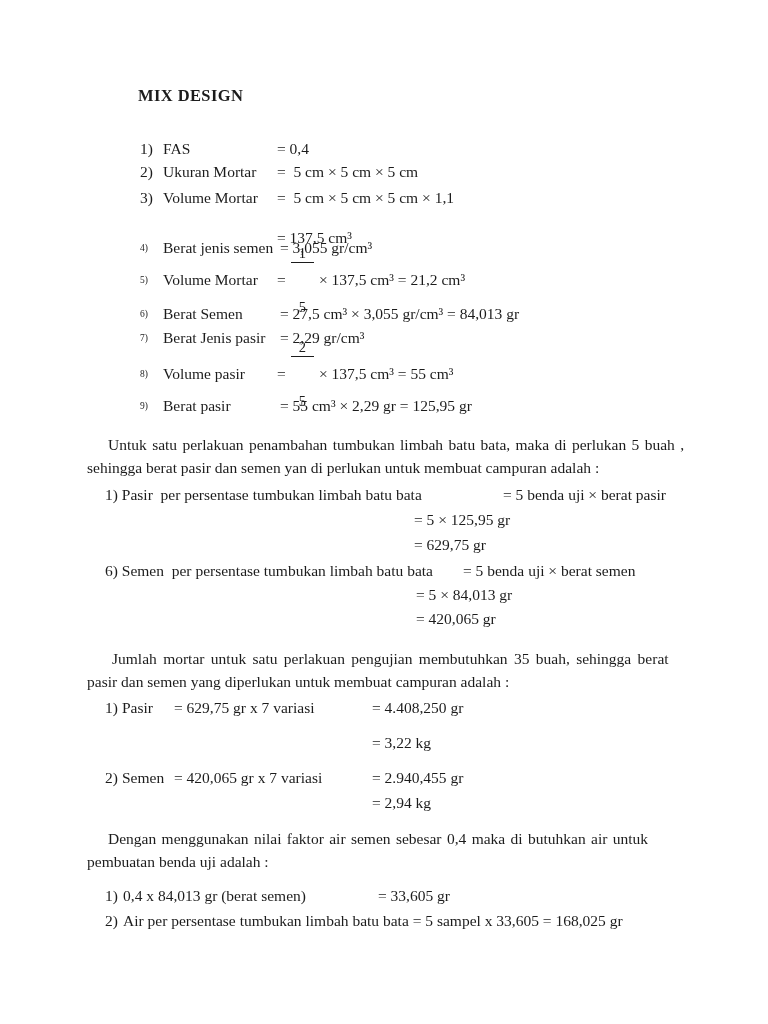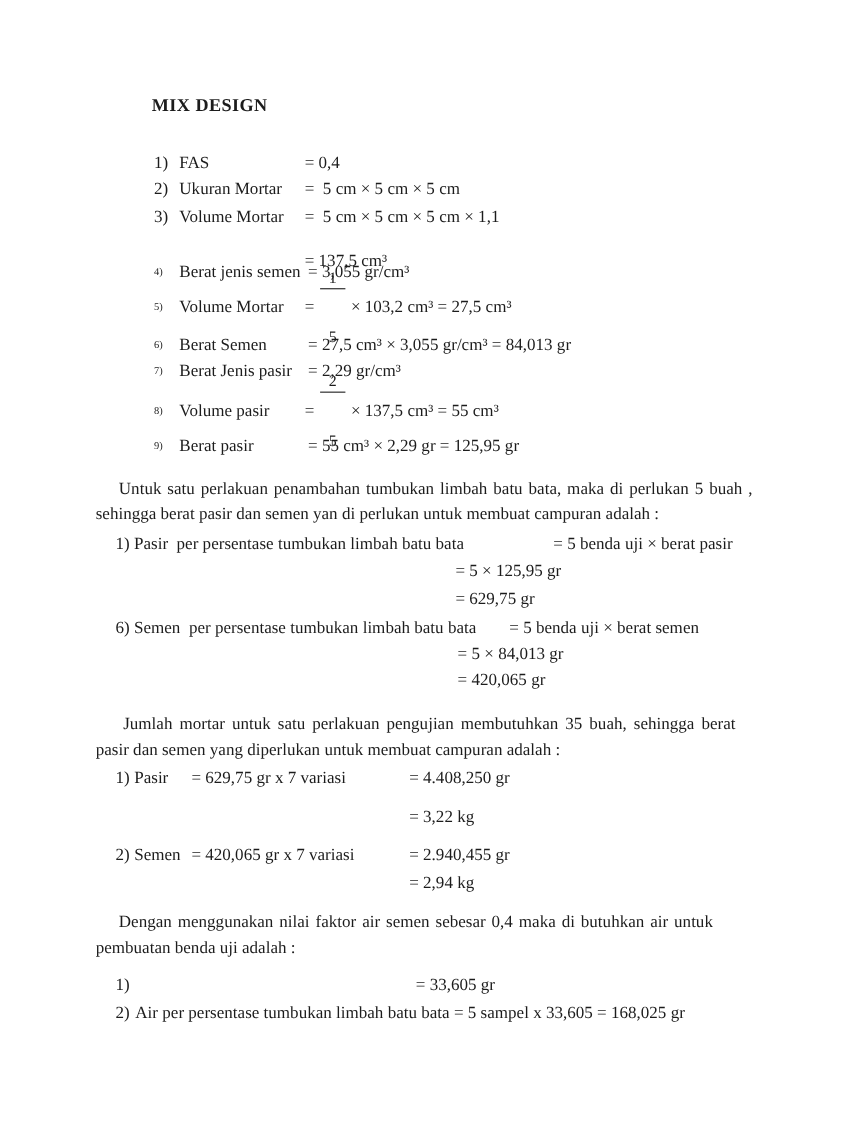--- a/index.html
+++ b/index.html
@@ -60,21 +60,21 @@
   <span class="t" style="left:280px;top:238px">= 3,055 gr/cm³</span>
 
   <div class="frow" style="top:261px">
     <span class="fmk">5)</span>
     <span class="flb">Volume Mortar</span>
     <span>=</span>
     <span class="frac">
       <span class="fn">1</span>
       <span class="fd">5</span>
     </span>
-    <span>× 103,2 cm³ = 27,5 cm³</span>
+    <span>× 137,5 cm³ = 21,2 cm³</span>
   </div>
 
   <span class="t sm" style="left:140px;top:305px">6)</span>
   <span class="t" style="left:163px;top:304px">Berat Semen</span>
   <span class="t" style="left:280px;top:304px">= 27,5 cm³ × 3,055 gr/cm³ = 84,013 gr</span>
 
   <span class="t sm" style="left:140px;top:329px">7)</span>
   <span class="t" style="left:163px;top:328px">Berat Jenis pasir</span>
   <span class="t" style="left:280px;top:328px">= 2,29 gr/cm³</span>
 
@@ -118,18 +118,19 @@
   <span class="t" style="left:105px;top:768px">2)</span>
   <span class="t" style="left:122px;top:768px">Semen</span>
   <span class="t" style="left:174px;top:768px">= 420,065 gr x 7 variasi</span>
   <span class="t" style="left:372px;top:768px">= 2.940,455 gr</span>
   <span class="t" style="left:372px;top:793px">= 2,94 kg</span>
 
   <span class="t ws1" style="left:108px;top:829px">Dengan menggunakan nilai faktor air semen sebesar 0,4 maka di butuhkan air untuk</span>
   <span class="t" style="left:87px;top:852px">pembuatan benda uji adalah :</span>
 
   <span class="t" style="left:105px;top:886px">1)</span>
+  <span class="t" style="left:123px;top:886px">0,4 x 84,013 gr (berat semen)</span>
   <span class="t" style="left:378px;top:886px">= 33,605 gr</span>
 
   <span class="t" style="left:105px;top:911px">2)</span>
   <span class="t" style="left:123px;top:911px">Air per persentase tumbukan limbah batu bata = 5 sampel x 33,605 = 168,025 gr</span>
 
 </div>
 
 </body></html>

